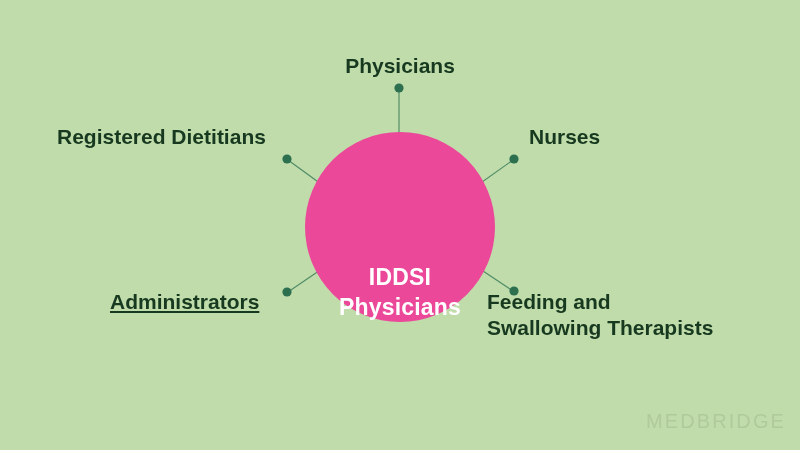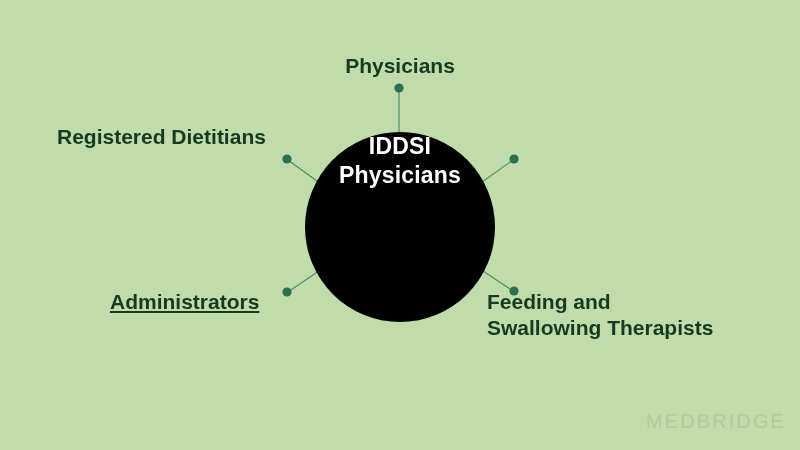--- a/index.html
+++ b/index.html
@@ -39,25 +39,25 @@
   }
 
   
   #hub {
     position: absolute;
     left: 305px;
     top: 132px;
     width: 190px;
     height: 190px;
     border-radius: 50%;
-    background: #000000;
+    background: #ec4899;
     display: flex;
     flex-direction: column;
     align-items: center;
-    justify-content: flex-start;
+    justify-content: flex-end;
     text-align: center;
   }
   #hub .hub-line {
     color: #ffffff;
     font-size: 23px;
     font-weight: bold;
     line-height: 1.28;
     letter-spacing: .2px;
     white-space: nowrap;
   }
@@ -139,20 +139,21 @@
 
   <div id="hub">
     <div class="hub-line">IDDSI</div>
     <div class="hub-line">Physicians</div>
   </div>
 
   <div class="node-label" id="label-physicians">Physicians</div>
 
   <div class="node-label" id="label-registered-dietitians">Registered Dietitians</div>
 
+  <div class="node-label" id="label-nurses">Nurses</div>
 
   <div class="node-label" id="label-administrators">Administrators</div>
 
   <div class="node-label two-line" id="label-feeding-swallowing-therapists">
     <div>Feeding and</div>
     <div>Swallowing Therapists</div>
   </div>
 
   <div id="watermark">MEDBRIDGE</div>
 

